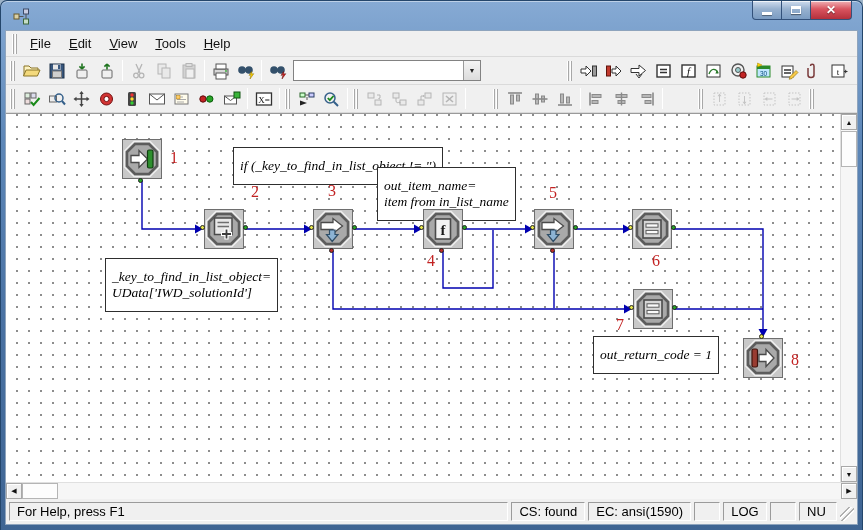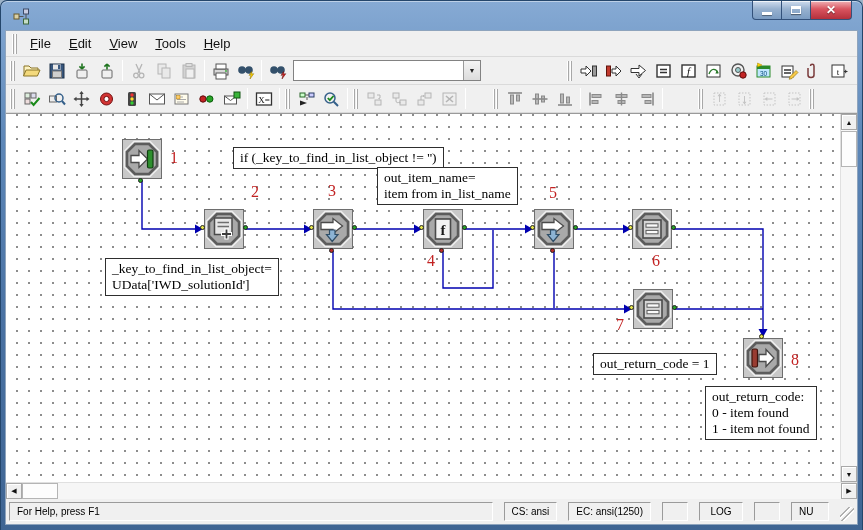--- a/index.html
+++ b/index.html
@@ -56,32 +56,32 @@
     background-image:radial-gradient(#8d8d8d 1px, transparent 1.1px);
     background-size:12px 12px; background-position:5px 7px;
   }
   .wires { position:absolute; left:0; top:0; width:100%; height:100%; }
   .node { position:absolute; width:40px; height:40px; }
   .port { position:absolute; width:5px; height:5px; border:1px solid #222; border-radius:50%; }
   .port.left { left:-4px; top:16px; } .port.right { right:-4px; top:16px; }
   .port.bottom { bottom:-4px; left:16px; } .port.top { top:-4px; left:16px; }
   .port.yellow { background:#e9e94b; } .port.green { background:#27a427; } .port.red { background:#bb2a2a; }
   .num { position:absolute; color:#c22222; font-family:"Liberation Serif",serif; font-size:16px; line-height:16px; }
-  .note { position:absolute; background:#fff; border:1px solid #2e2e2e; font-family:"Liberation Serif",serif; font-size:13.5px; line-height:16px; padding:2px 6px; white-space:nowrap; color:#000; }
+  .note { position:absolute; background:#fff; border:1px solid #2e2e2e; font-family:"Liberation Serif",serif; font-size:13.5px; line-height:16px; padding:10px 6px; white-space:nowrap; color:#000;font-style:italic; }
   
   .vscroll { position:absolute; right:0; top:0; bottom:17px; width:17px; background:#f6f6f6; border-left:1px solid #e0e0e0; }
   .hscroll { position:absolute; left:0; right:0; bottom:0; height:17px; background:#f6f6f6; border-top:1px solid #e0e0e0; display:flex; }
   .scr-btn { width:16px; height:16px; background:#f0f0f0; border:1px solid #a8a8a8; box-shadow:inset 1px 1px 0 #fff; display:flex; align-items:center; justify-content:center; font-size:7px; color:#111; }
   .vscroll .scr-btn { position:absolute; left:0; }
   .vscroll .up { top:0; } .vscroll .down { bottom:0; }
   .v-thumb { position:absolute; left:0; top:17px; width:16px; height:36px; background:#fdfdfd; border:1px solid #b5b5b5; }
   .hscroll .scr-btn.right-end { margin-left:auto; }
   .h-thumb { width:36px; height:16px; background:#fdfdfd; border:1px solid #b5b5b5; }
   
-  .statusbar { height:25px; background:#f0f0f0; display:flex; align-items:center; gap:11px; padding:2px 3px 3px; font-size:10px; flex:0 0 auto; }
+  .statusbar { height:25px; background:#f0f0f0; display:flex; align-items:center; gap:3px; padding:2px 3px 3px; font-size:13px; flex:0 0 auto; }
   .sb-panel { height:19px; border:1px solid; border-color:#9b9b9b #fff #fff #9b9b9b; display:flex; align-items:center; padding:0 7px; white-space:nowrap; }
   .sb-help { flex:1; }
   .sb-log { color:#000000; min-width:44px; justify-content:center; }
   .sb-sm { min-width:26px; } .sb-nu { min-width:38px;text-align:center; }
   .sb-grip { width:14px; height:14px; align-self:flex-end;
     background:
      linear-gradient(135deg, transparent 6px, #b0b0b0 6px, #b0b0b0 7.5px, #fff 7.5px, #fff 9px, transparent 9px),
      linear-gradient(135deg, transparent 10px, #b0b0b0 10px, #b0b0b0 11.5px, #fff 11.5px, #fff 13px, transparent 13px);
   }
 </style>
@@ -532,27 +532,22 @@
             <div>if (_key_to_find_in_list_object != '')</div>
           </div>
           <div class="note" style="left: 371px; top: 53px;">
             <div>out_item_name=</div>
             <div>item from in_list_name</div>
           </div>
           <div class="note" style="left: 99px; top: 144px;">
             <div>_key_to_find_in_list_object=</div>
             <div>UData['IWD_solutionId']</div>
           </div>
-          <div class="note" style="left: 587px; top: 222px; margin-top: 17px;">
+          <div class="note" style="left: 587px; top: 222px;">
             <div>out_return_code = 1</div>
-          </div>
-          <div class="note" style="left: 699px; top: 272px;">
-            <div>out_return_code:</div>
-            <div>0 - item found</div>
-            <div>1 - item not found</div>
           </div>
           <div class="node" style="left: 116px; top: 25px;"><svg width="40" height="40" viewBox="0 0 40 40">
               <rect x="0.5" y="0.5" width="39" height="39" fill="#c8c8c8" stroke="#6e6e6e"></rect>
               <polygon points="12,2.5 28,2.5 37.5,12 37.5,28 28,37.5 12,37.5 2.5,28 2.5,12" fill="#b6b6b6" stroke="#efefef" stroke-width="1.5"></polygon>
               <polygon points="13,5 27,5 35,13 35,27 27,35 13,35 5,27 5,13" fill="#a9a9a9" stroke="#5c5c5c" stroke-width="2.5"></polygon>
               <polygon points="9,16.5 17,16.5 17,11.5 25.5,20 17,28.5 17,23.5 9,23.5" fill="#fff" stroke="#4a4a4a" stroke-width="1.3"></polygon>
               <rect x="25.5" y="11" width="5.5" height="18" rx="1.5" fill="#2e8f2e" stroke="#123f12" stroke-width="1.2"></rect>
             </svg><span class="port bottom green"></span></div>
           <div class="num" style="left: 164px; top: 36px; color: rgb(194, 34, 34);">1</div>
           <div class="node" style="left: 198px; top: 95px;"><svg width="40" height="40" viewBox="0 0 40 40">
@@ -623,22 +618,22 @@
       </div>
       <div class="hscroll">
         <div class="scr-btn">◀</div>
         <div class="h-thumb"></div>
         <div class="scr-btn right-end">▶</div>
       </div>
     </div>
 
     <div class="statusbar">
       <div class="sb-panel sb-help">For Help, press F1</div>
-      <div class="sb-panel">CS: ansi</div>
-      <div class="sb-panel">EC: ansi(1250)</div>
+      <div class="sb-panel">CS: found</div>
+      <div class="sb-panel">EC: ansi(1590)</div>
       <div class="sb-panel sb-sm"></div>
       <div class="sb-panel sb-log">LOG</div>
       <div class="sb-panel sb-sm"></div>
       <div class="sb-panel sb-nu">NU</div>
       <div class="sb-grip"></div>
     </div>
   </div>
   <div class="window-bottom"></div>
 </div>
 

